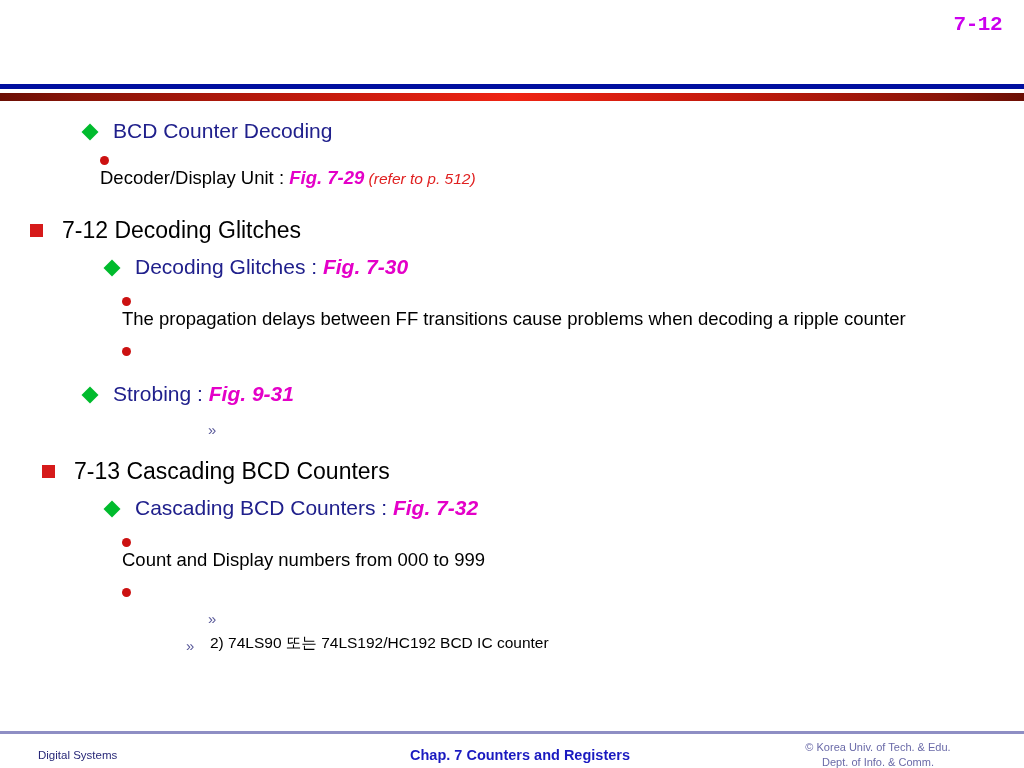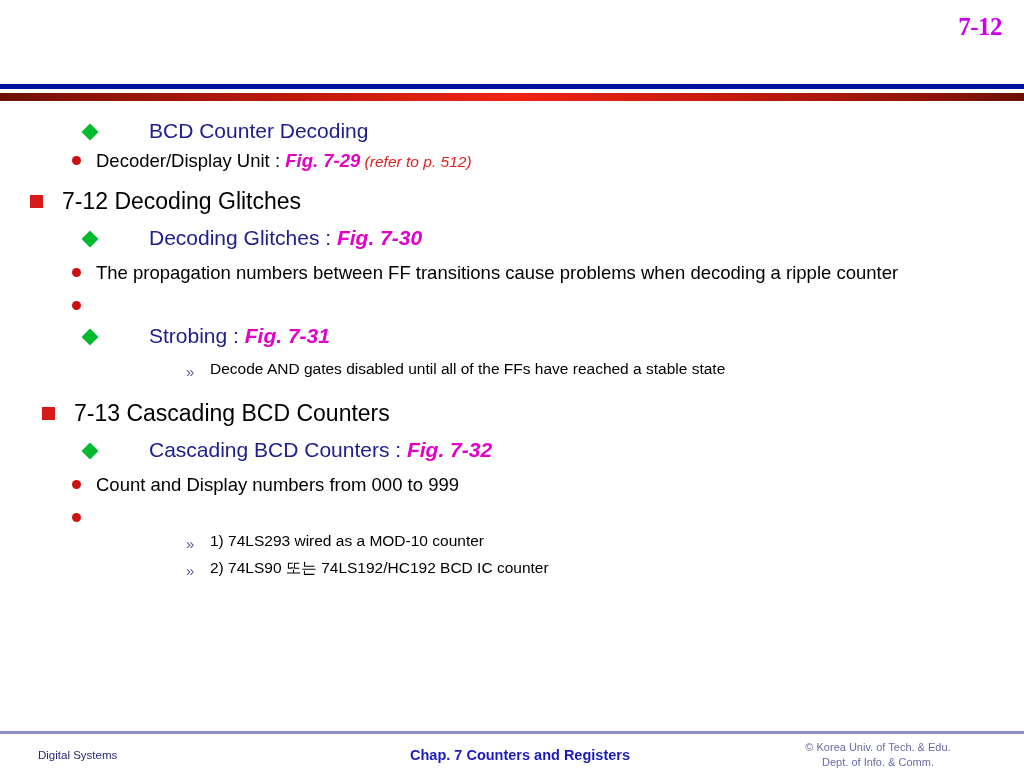--- a/index.html
+++ b/index.html
@@ -14,23 +14,23 @@
     font-family: "Liberation Sans", sans-serif;
     position: relative;
     -webkit-font-smoothing: antialiased;
   }
 
   
   #page-number {
     position: absolute;
     top: 13px;
     right: 22px;
-    font-family: Liberation Serif, serif;
+    font-family: Liberation Mono, monospace;
     font-weight: bold;
-    font-size: 25px;
+    font-size: 21px;
     color: #cc00ee;
     letter-spacing: -0.5px;
   }
   #header-rule-blue {
     position: absolute;
     left: 0;
     top: 84px;
     width: 1024px;
     height: 5px;
     background: #000f9f;
@@ -87,21 +87,20 @@
     font-size: 23px;
     color: #000000;
     line-height: 30px;
   }
 
   
   .lvl2 {
     padding-left: 84px;
     margin-top: 3px;
     margin-bottom: 1px;
-    gap: 36px;
   }
   .lvl2 .bullet {
     width: 29px;
     padding-top: 6px;
   }
   .lvl2 .bullet i {
     display: block;
     width: 12px;
     height: 12px;
     background: #00bb2d;
@@ -109,23 +108,24 @@
     margin-top: 3px;
   }
   .lvl2 .text {
     font-size: 21px;
     color: #20208c;
     line-height: 28px;
   }
 
   
   .lvl3 {
-    padding-left: 72px;
+    padding-left: 100px;
     margin-top: 3px;
     margin-bottom: 0px;
+    flex-direction: column;
   }
   .lvl3 .bullet {
     width: 24px;
     padding-top: 8px;
   }
   .lvl3 .bullet i {
     display: block;
     width: 9px;
     height: 9px;
     border-radius: 50%;
@@ -181,22 +181,22 @@
   }
   .overbar {
     border-top: 1.6px solid #000;
     padding: 0 2px 0 1px;
     display: inline-block;
     line-height: 1.02em;
   }
 
   
   .gap-top-lg { margin-top: 16px; margin-left: 12px; }
-  .gap-top-md { margin-top: 12px; }
-  .gap-top-sm { margin-top: 8px; }
+  .gap-top-md { margin-top: 24px; }
+  .gap-top-sm { margin-top: 8px; margin-left: 22px; }
 
   
   #footer-rule {
     position: absolute;
     left: 0;
     top: 731px;
     width: 1024px;
     height: 3px;
     background: #8e8ec4;
   }
@@ -269,40 +269,39 @@
     <span class="bullet">
         <i></i>
       </span>
     <span class="text"><span>Decoding Glitches : </span><span class="fig">Fig. 7-30</span></span>
   </div>
 
   <div class="row lvl3 gap-top-sm">
     <span class="bullet">
         <i></i>
       </span>
-    <span class="text">The propagation numbers between FF transitions cause problems when decoding a ripple counter</span>
+    <span class="text">The propagation delays between FF transitions cause problems when decoding a ripple counter</span>
   </div>
 
   <div class="row lvl3 gap-top-sm">
     <span class="bullet">
         <i></i>
       </span>
   </div>
 
   <div class="row lvl2 gap-top-md">
     <span class="bullet">
         <i></i>
       </span>
-    <span class="text"><span>Strobing : </span><span class="fig">Fig. 7-31</span></span>
+    <span class="text"><span>Strobing : </span><span class="fig">Fig. 9-31</span></span>
   </div>
 
 
   <div class="row lvl4 gap-top-sm">
     <span class="bullet">»</span>
-    <span class="text">Decode AND gates disabled until all of the FFs have reached a stable state</span>
   </div>
 
   <div class="row lvl1 gap-top-lg">
     <span class="bullet">
         <i></i>
       </span>
     <span class="text">7-13  Cascading BCD Counters</span>
   </div>
 
   <div class="row lvl2 gap-top-sm">
@@ -320,21 +319,20 @@
   </div>
 
   <div class="row lvl3 gap-top-sm">
     <span class="bullet">
         <i></i>
       </span>
   </div>
 
   <div class="row lvl4 gap-top-sm">
     <span class="bullet">»</span>
-    <span class="text">1) 74LS293 wired as a MOD-10 counter</span>
   </div>
 
   <div class="row lvl4">
     <span class="bullet">»</span>
     <span class="text">2) 74LS90 또는 74LS192/HC192 BCD IC counter</span>
   </div>
 
 </div>
 
 <div id="footer-rule"></div>

